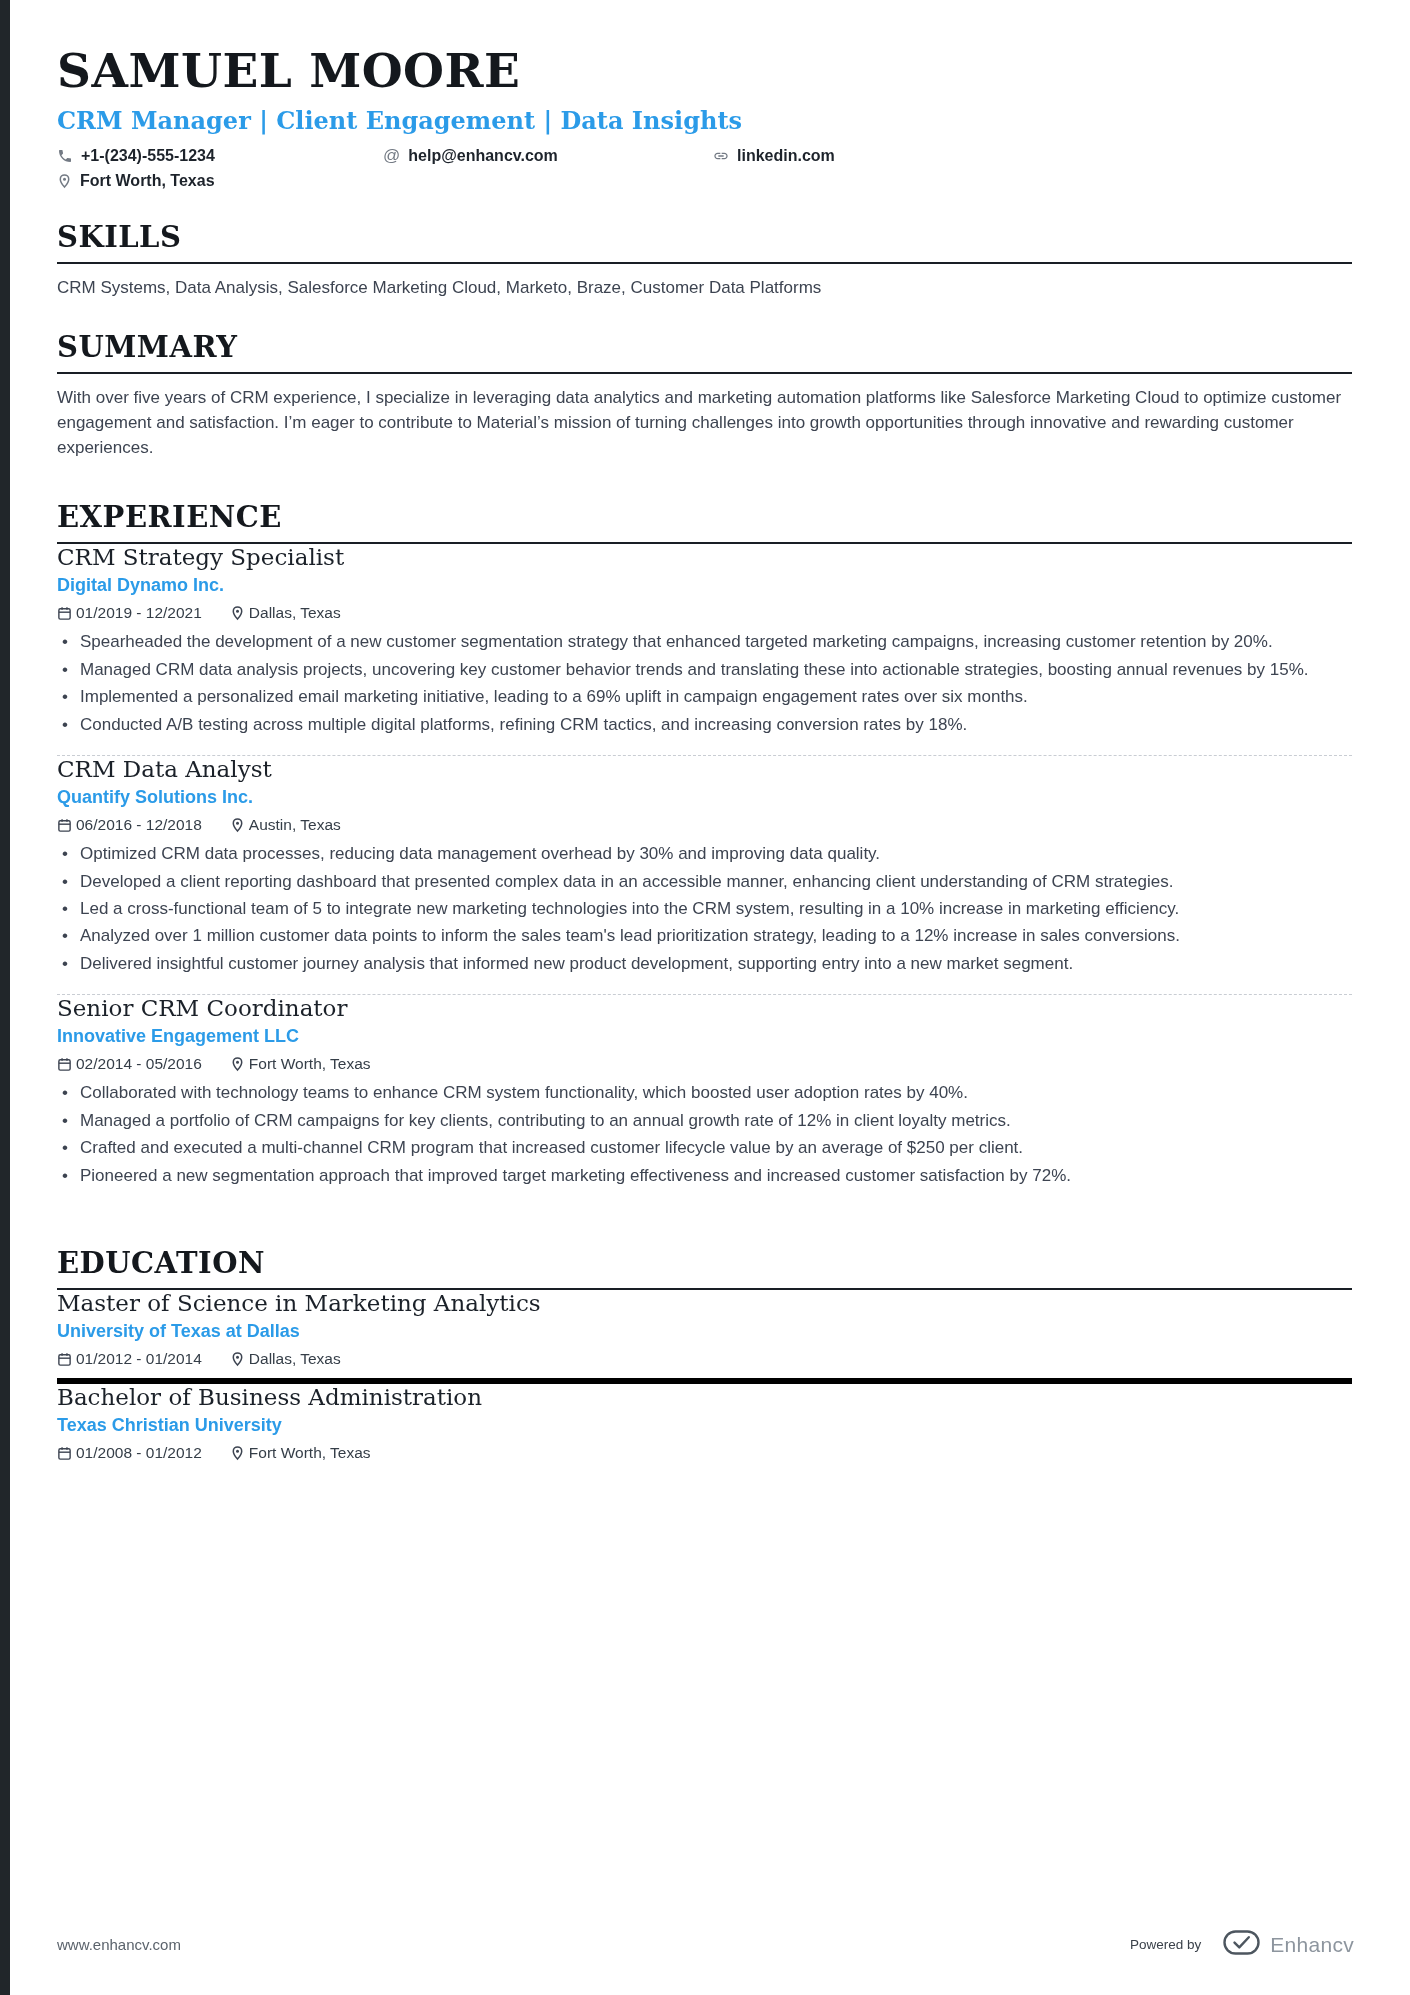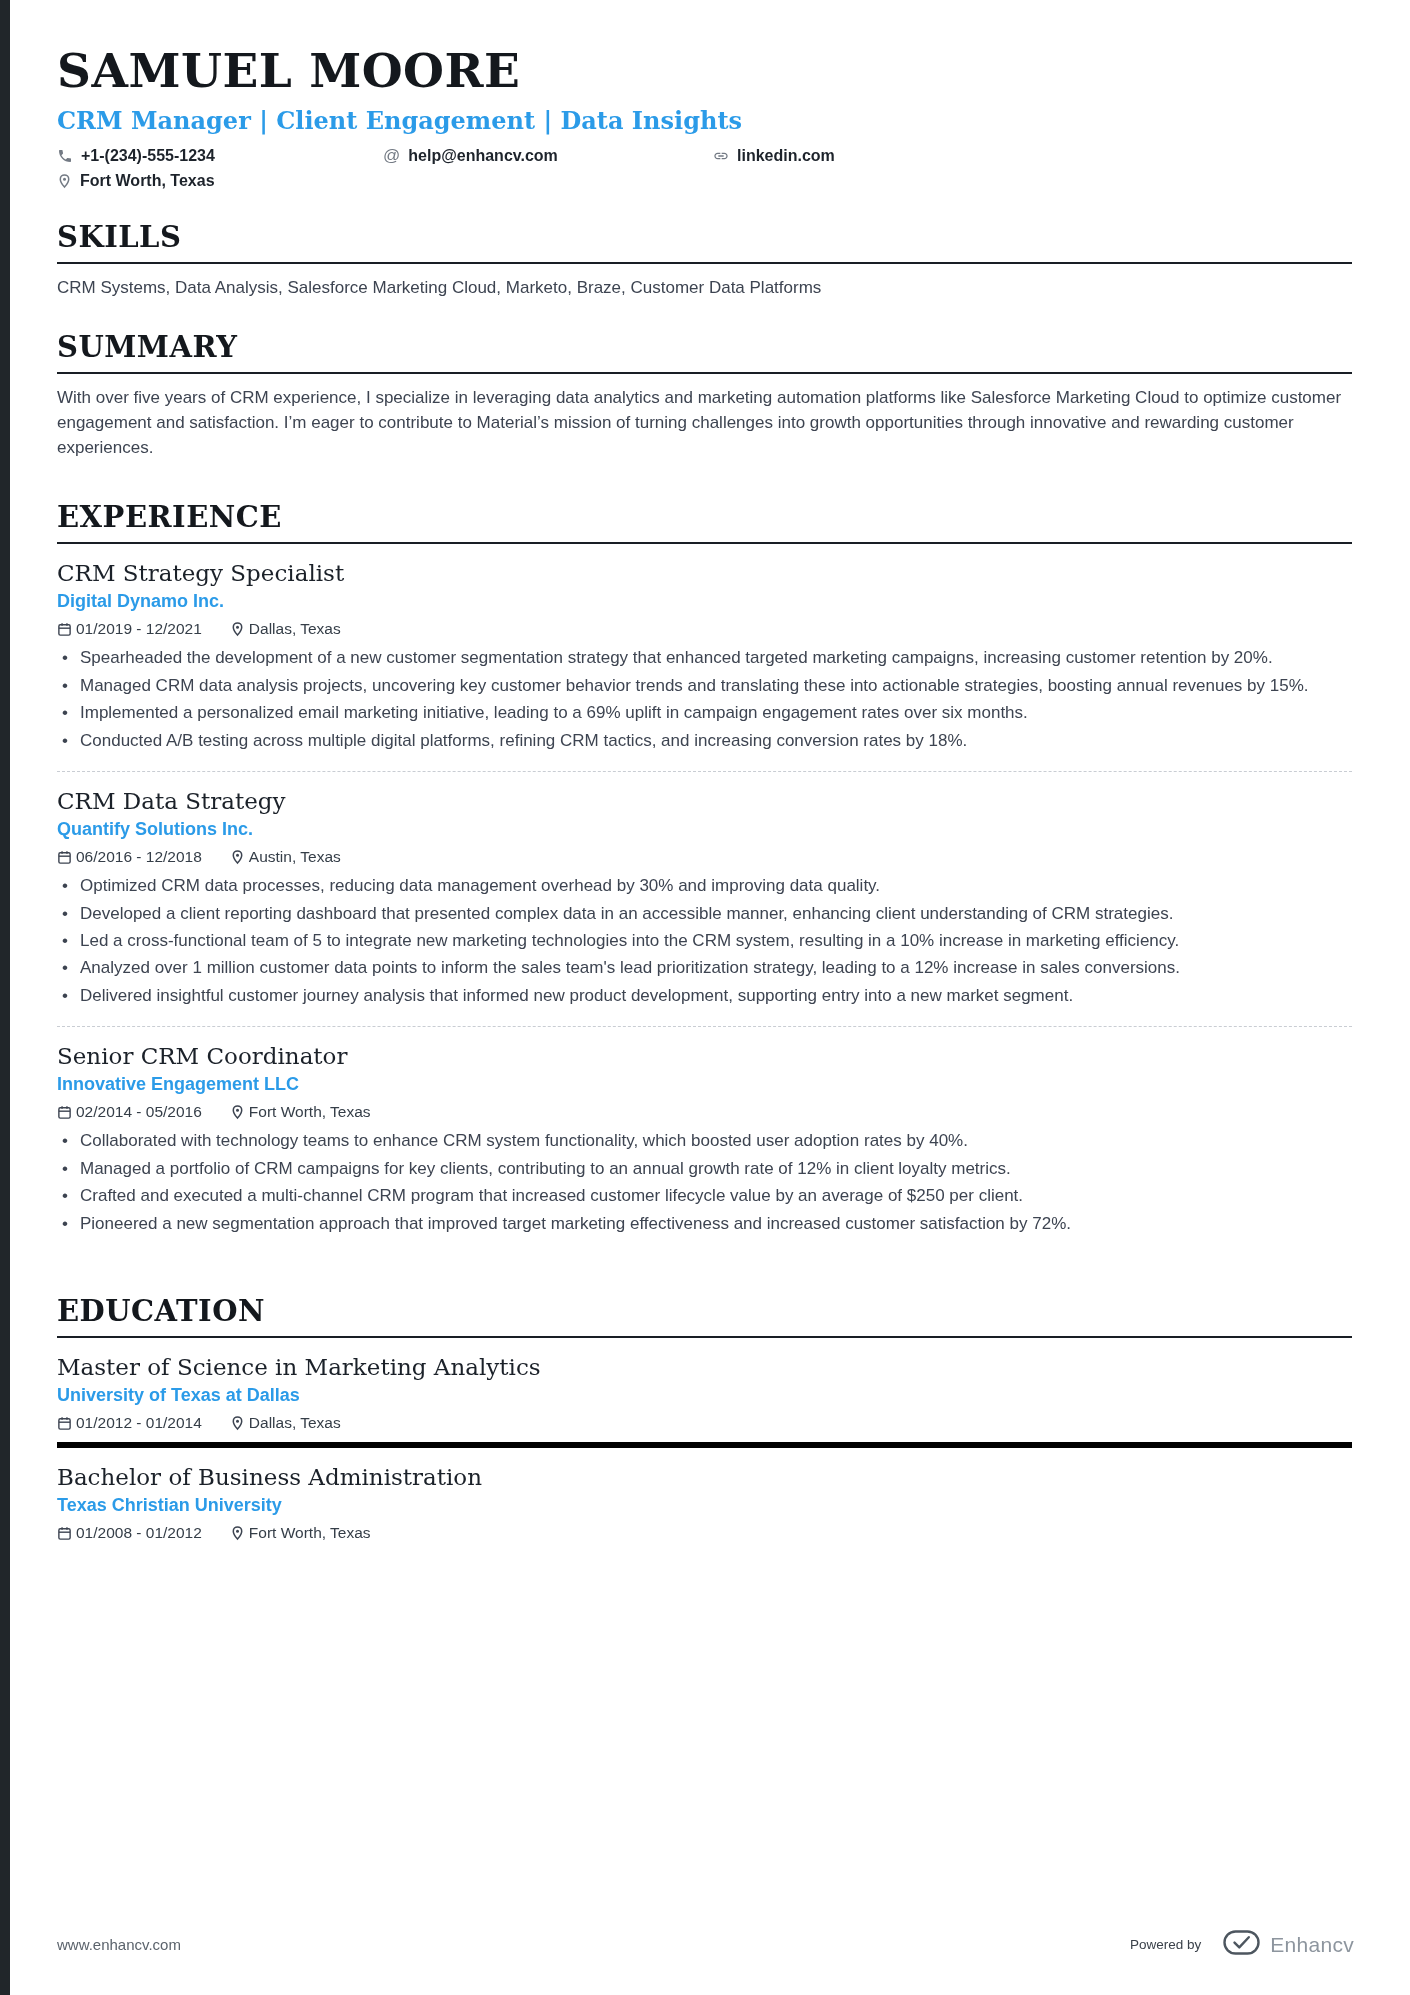--- a/index.html
+++ b/index.html
@@ -68,21 +68,21 @@
     padding-bottom: 8px;
   }
   .body-text {
     margin-top: 12px;
     font-size: 17px;
     line-height: 1.45;
     color: #3d4451;
   }
 
   
-  .job, .edu { padding: 16px 0 14px 0; }
+  .job, .edu { padding: 0 0 14px 0; }
   .job + .job { border-top: 1px dashed #c9cdd3; }
   .edu { padding-bottom: 10px; }
   .edu + .edu { border-top: 6px solid #000000; }
   .entry-title {
     font-family: "DejaVu Serif", serif;
     font-weight: 400;
     font-size: 23px;
     color: #1b2129;
   }
   .entry-org {
@@ -215,21 +215,21 @@
     </div>
     <ul class="bullets">
             <li>Spearheaded the development of a new customer segmentation strategy that enhanced targeted marketing campaigns, increasing customer retention by 20%.</li>
             <li>Managed CRM data analysis projects, uncovering key customer behavior trends and translating these into actionable strategies, boosting annual revenues by 15%.</li>
             <li>Implemented a personalized email marketing initiative, leading to a 69% uplift in campaign engagement rates over six months.</li>
             <li>Conducted A/B testing across multiple digital platforms, refining CRM tactics, and increasing conversion rates by 18%.</li>
           </ul>
   </section>
 
   <section class="job">
-    <h3 class="entry-title">CRM Data Strategy</h3>
+    <h3 class="entry-title">CRM Data Analyst</h3>
     <div class="entry-org">Quantify Solutions Inc.</div>
     <div class="meta">
       <span class="meta-item">
         <span class="icon">
           <svg width="15" height="15" viewBox="0 0 16 16">
                   <rect x="2" y="3" width="12" height="11" rx="1.5" fill="none" stroke="currentColor" stroke-width="1.5"></rect>
                   <line x1="2" y1="6.6" x2="14" y2="6.6" stroke="currentColor" stroke-width="1.5"></line>
                   <line x1="5.4" y1="1.4" x2="5.4" y2="4" stroke="currentColor" stroke-width="1.5"></line>
                   <line x1="10.6" y1="1.4" x2="10.6" y2="4" stroke="currentColor" stroke-width="1.5"></line>
                 </svg>

